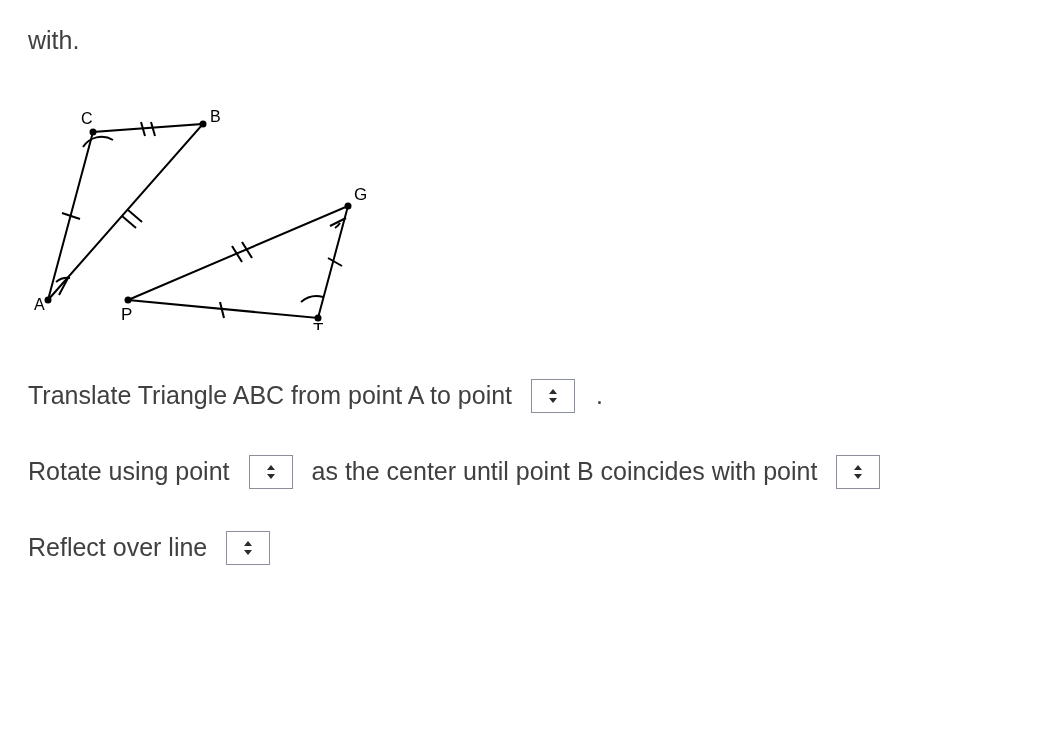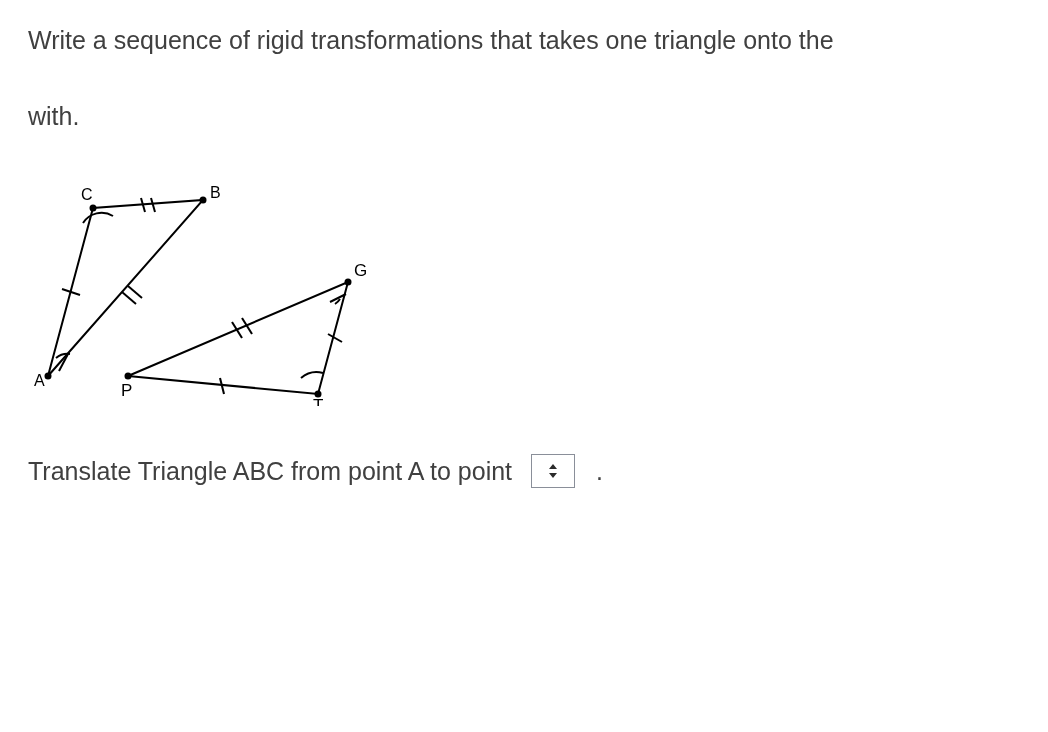--- a/index.html
+++ b/index.html
@@ -53,21 +53,20 @@
     color: #2b2b2b;
   }
   .chev svg { display:block; }
   .period { margin-left: 2px; }
 </style>
 </head>
 <body>
 
 <div class="page">
 
-  <p class="question-line">Write a sequence of rigid transformations that takes one triangle onto the</p>
   <p class="question-line">with.</p>
 
   <div class="diagram-wrap">
     <svg width="360" height="230" viewBox="0 0 360 230">
 
       <g stroke="#000" stroke-width="2" fill="none">
 
         <polygon points="20,200 175,24 65,32"></polygon>
 
         <path d="M55,47 A22,22 0 0 1 85,40"></path>
@@ -126,15 +125,46 @@
       <span></span>
       <span class="chev">
         <svg width="10" height="16" viewBox="0 0 10 16">
             <path d="M5 1 L9 6 L1 6 Z M5 15 L1 10 L9 10 Z" fill="#2b2b2b"></path>
           </svg>
       </span>
     </span>
     <span class="period">.</span>
   </div>
 
+  <div class="answer-row">
+    <span>Rotate using point</span>
+    <span class="select-box">
+      <span></span>
+      <span class="chev">
+        <svg width="10" height="16" viewBox="0 0 10 16">
+            <path d="M5 1 L9 6 L1 6 Z M5 15 L1 10 L9 10 Z" fill="#2b2b2b"></path>
+          </svg>
+      </span>
+    </span>
+    <span>as the center until point B coincides with point</span>
+    <span class="select-box">
+      <span></span>
+      <span class="chev">
+        <svg width="10" height="16" viewBox="0 0 10 16">
+            <path d="M5 1 L9 6 L1 6 Z M5 15 L1 10 L9 10 Z" fill="#2b2b2b"></path>
+          </svg>
+      </span>
+    </span>
+  </div>
 
+  <div class="answer-row">
+    <span>Reflect over line</span>
+    <span class="select-box">
+      <span></span>
+      <span class="chev">
+        <svg width="10" height="16" viewBox="0 0 10 16">
+            <path d="M5 1 L9 6 L1 6 Z M5 15 L1 10 L9 10 Z" fill="#2b2b2b"></path>
+          </svg>
+      </span>
+    </span>
+  </div>
 
 </div>
 
 </body></html>

